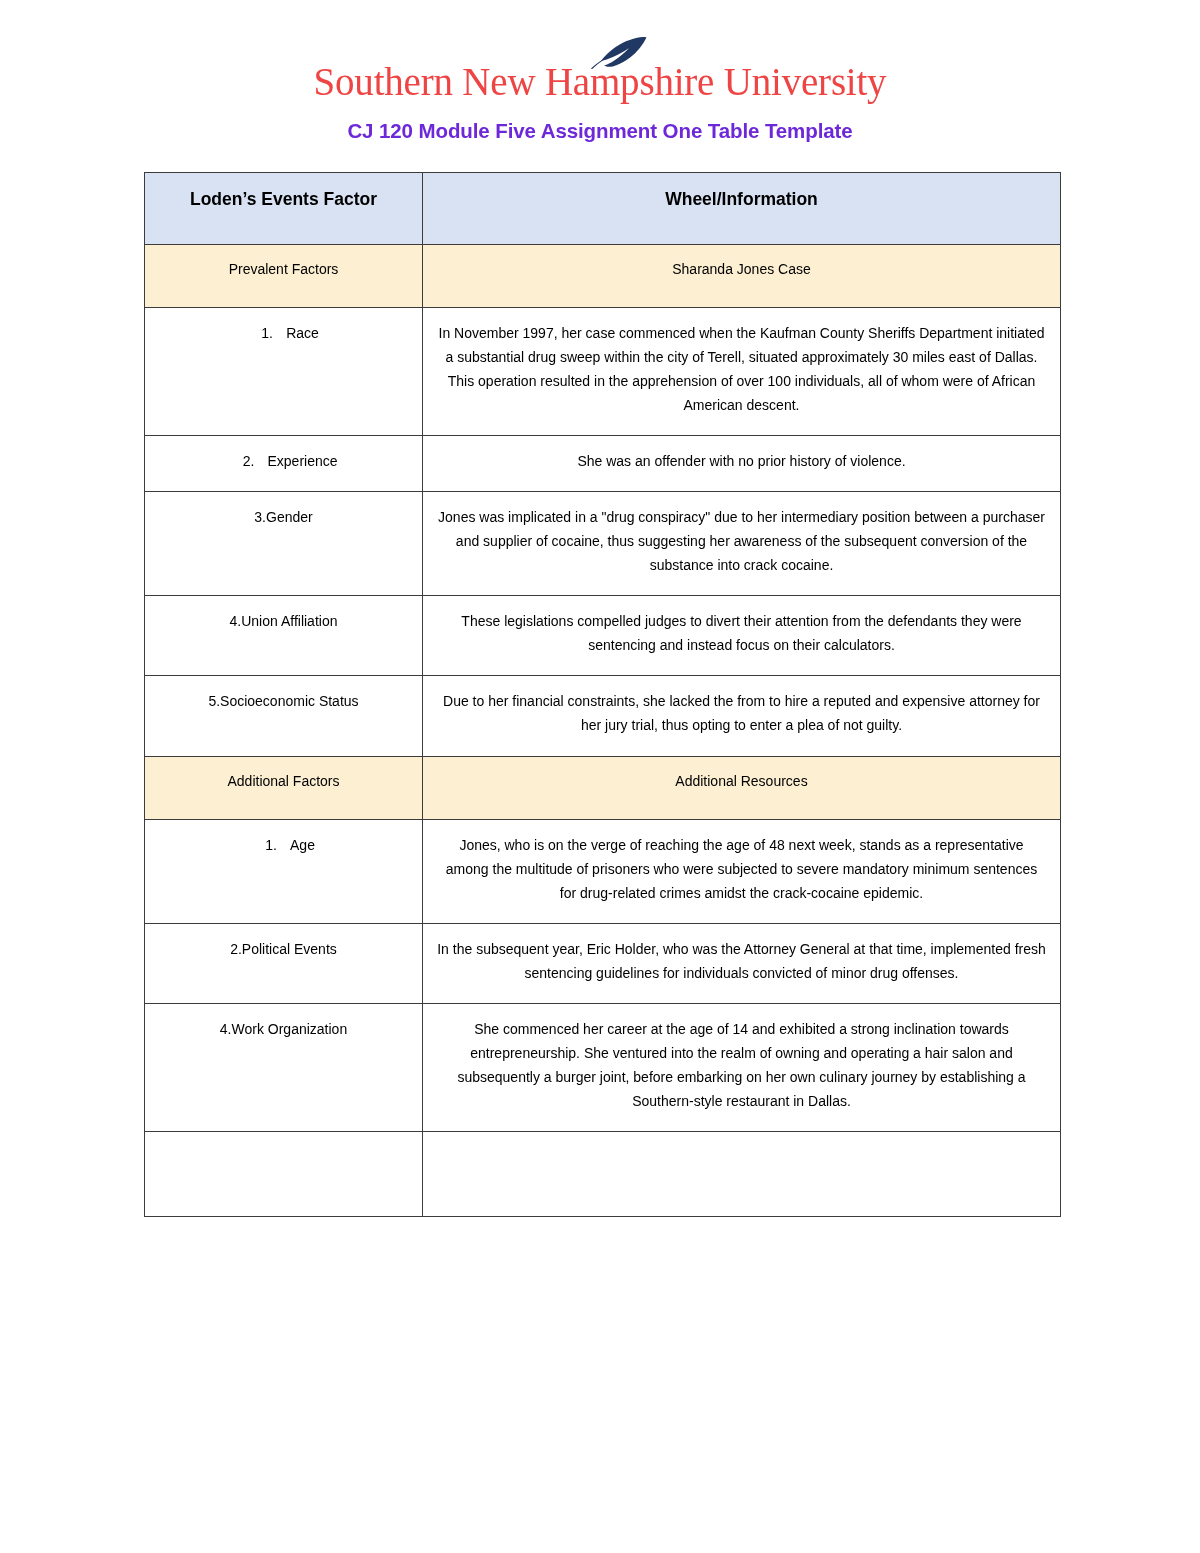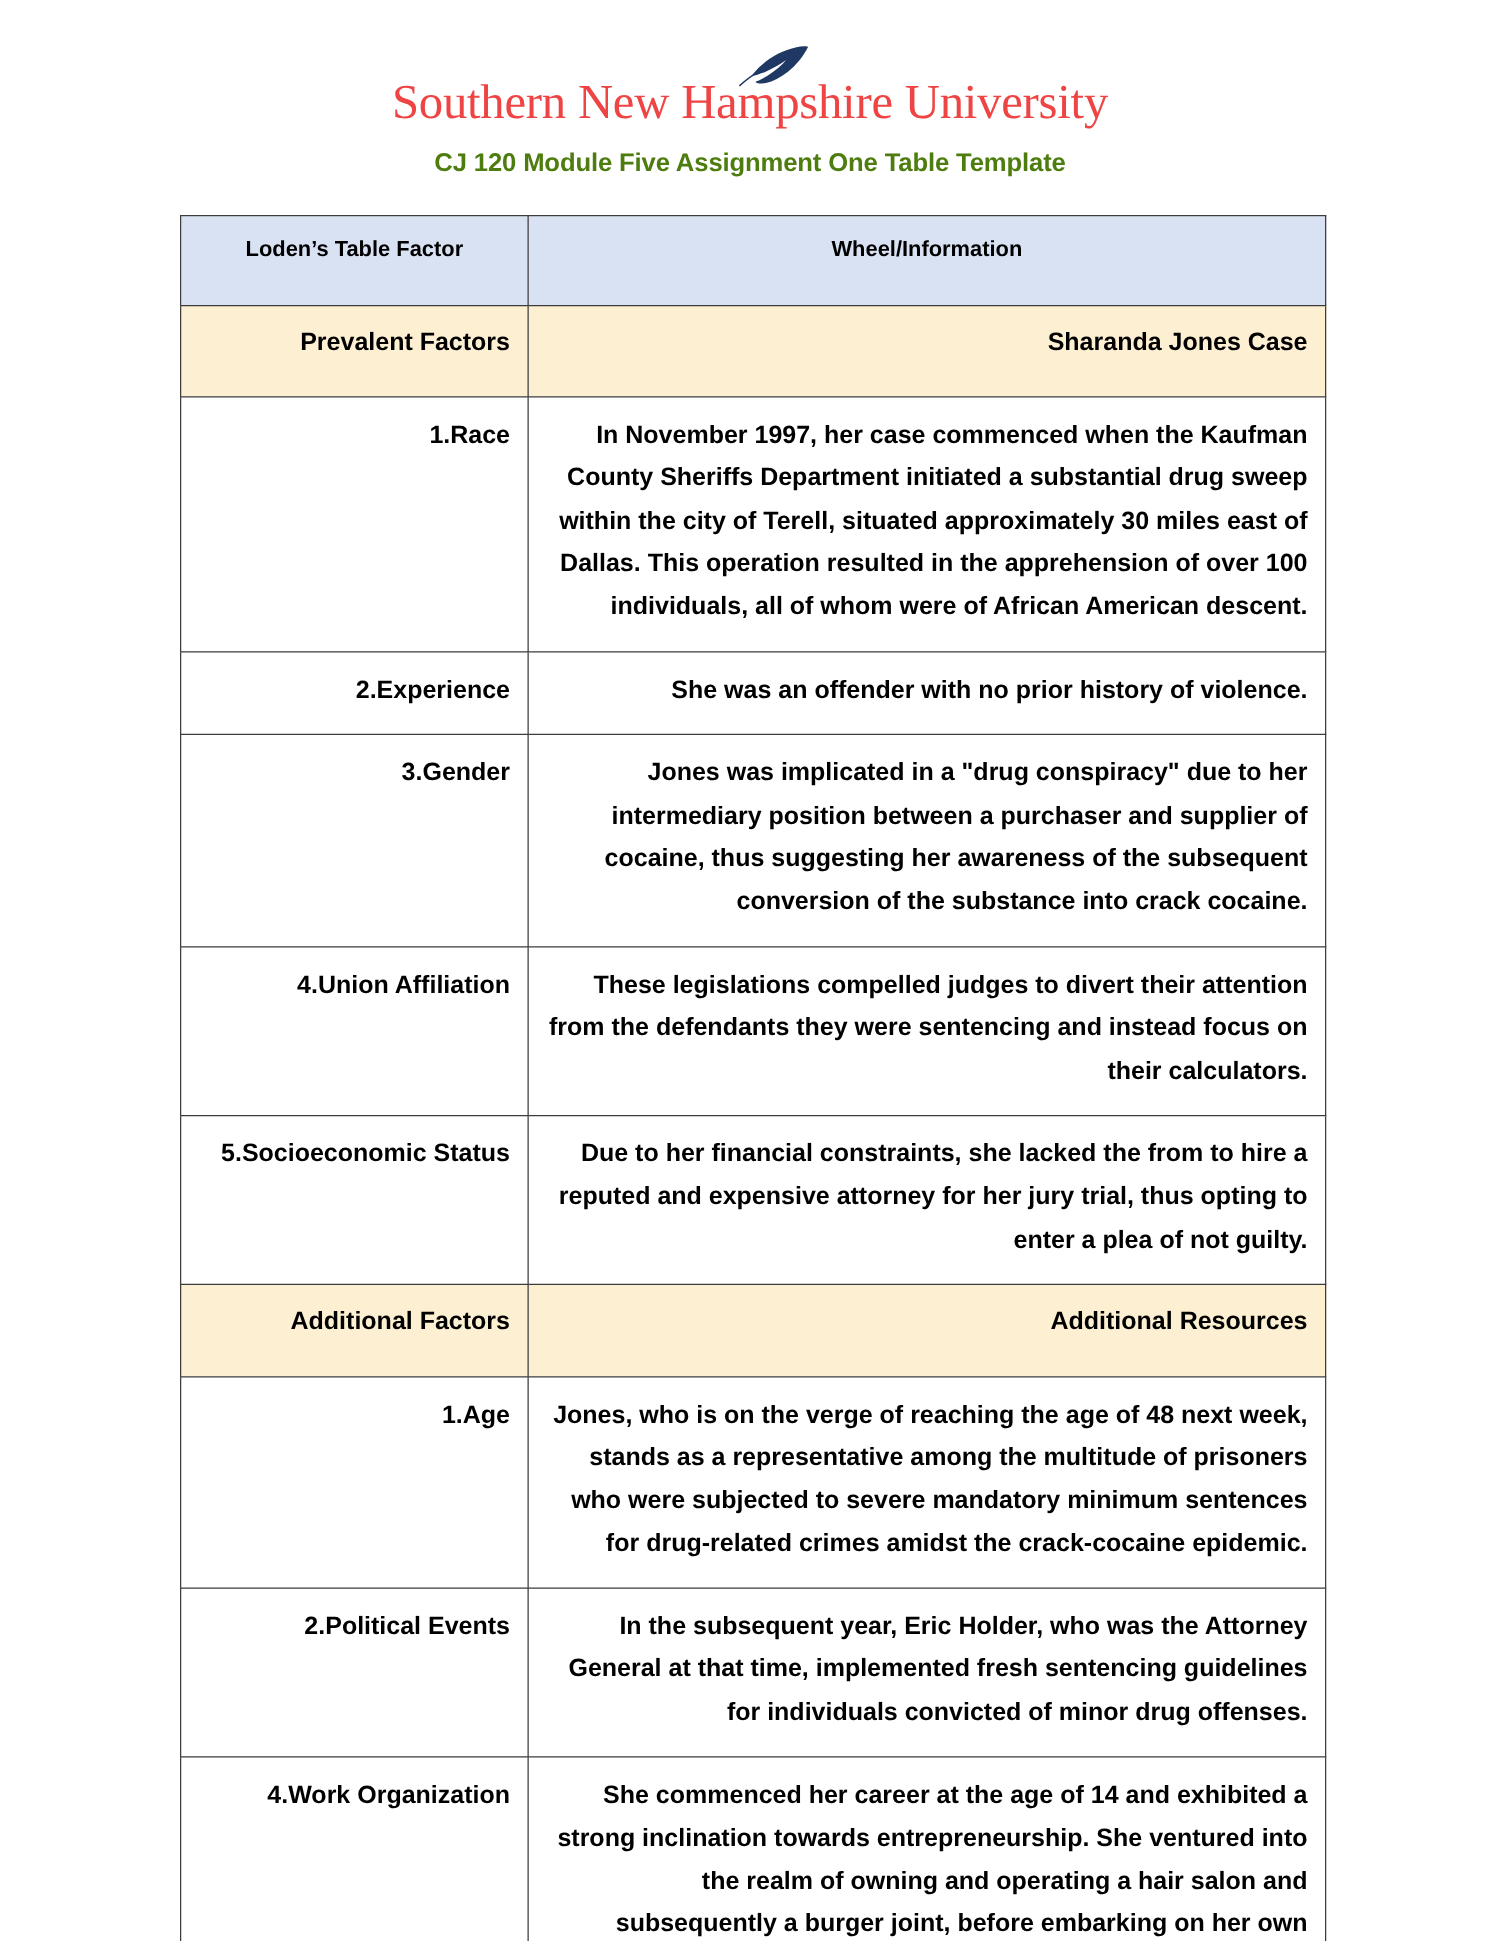--- a/index.html
+++ b/index.html
@@ -52,45 +52,45 @@
     pointer-events: none;
   }
 
   
   .doc-title {
     margin: 18px 0 0 0;
     text-align: center;
     font-size: 20.5px;
     font-weight: bold;
     letter-spacing: -0.1px;
-    color: #4d7c0f;
+    color: #6d28d9;
   }
 
   
   .table-wrap {
     margin: 29px 0 0 144px;
     width: 916px;
   }
   table.loden {
     border-collapse: collapse;
     table-layout: fixed;
     width: 916px;
     border: 1.6px solid #3c3c3c;
   }
   table.loden col.c1 { width: 278px; }
   table.loden col.c2 { width: 638px; }
 
   table.loden td, table.loden th {
     border: 1.2px solid #3c3c3c;
     vertical-align: top;
     padding: 13px 14px 18px 14px;
-    font-size: 20px;
+    font-size: 14px;
     line-height: 1.72;
-    text-align: right;
-    font-weight: bold;
+    text-align: center;
+    font-weight: normal;
   }
 
   
   tr.head-row > th {
     background: #d9e2f3;
     text-align: center;
     font-weight: bold;
     font-size: 17.5px;
     padding-top: 14px;
     padding-bottom: 32px;
@@ -140,21 +140,21 @@
   <h1 class="doc-title">CJ 120 Module Five Assignment One Table Template</h1>
 
   <div class="table-wrap">
     <table class="loden">
       <colgroup>
           <col class="c1">
           <col class="c2">
         </colgroup>
       <thead>
         <tr class="head-row">
-          <th>Loden’s Table Factor</th>
+          <th>Loden’s Events Factor</th>
           <th>Wheel/Information</th>
         </tr>
       </thead>
       <tbody>
 
         <tr class="section-row">
           <td class="label-plain">Prevalent Factors</td>
           <td class="body-cell">Sharanda Jones Case</td>
         </tr>
 

